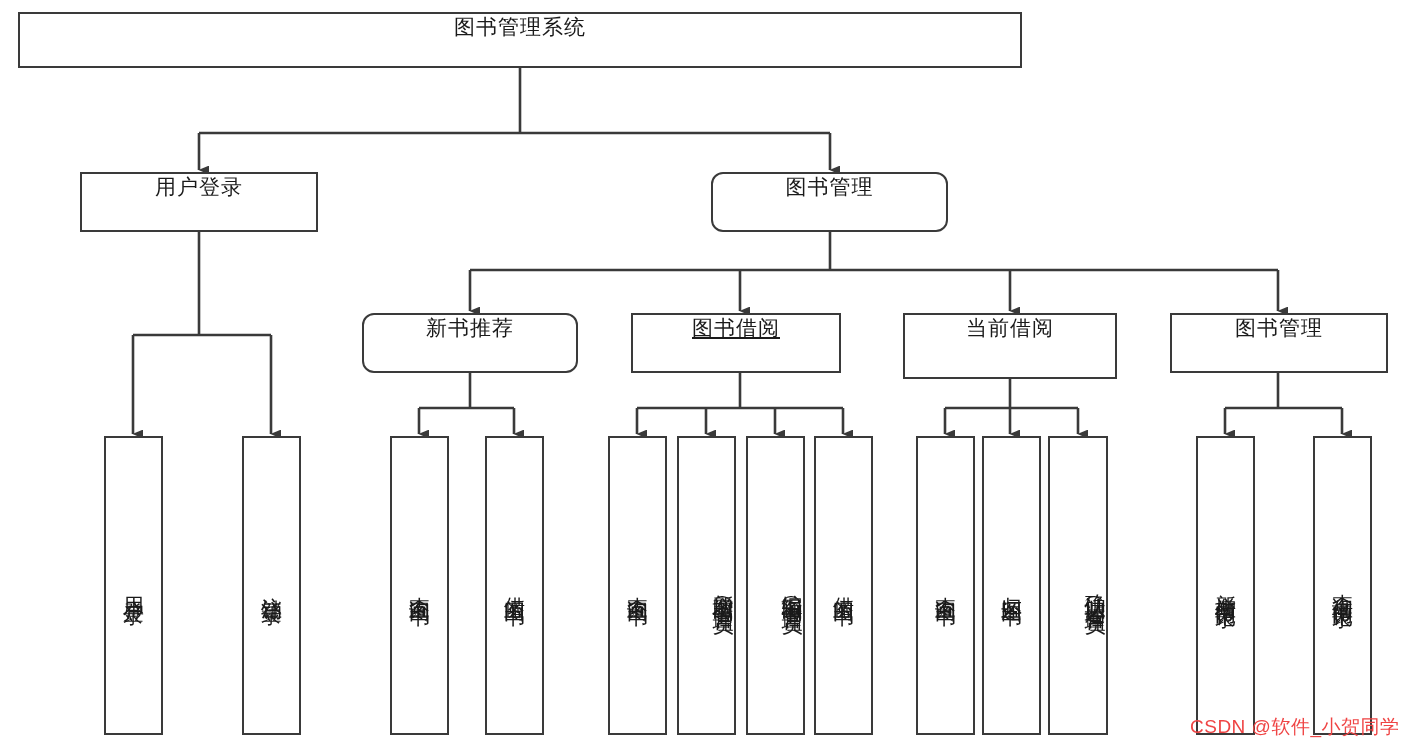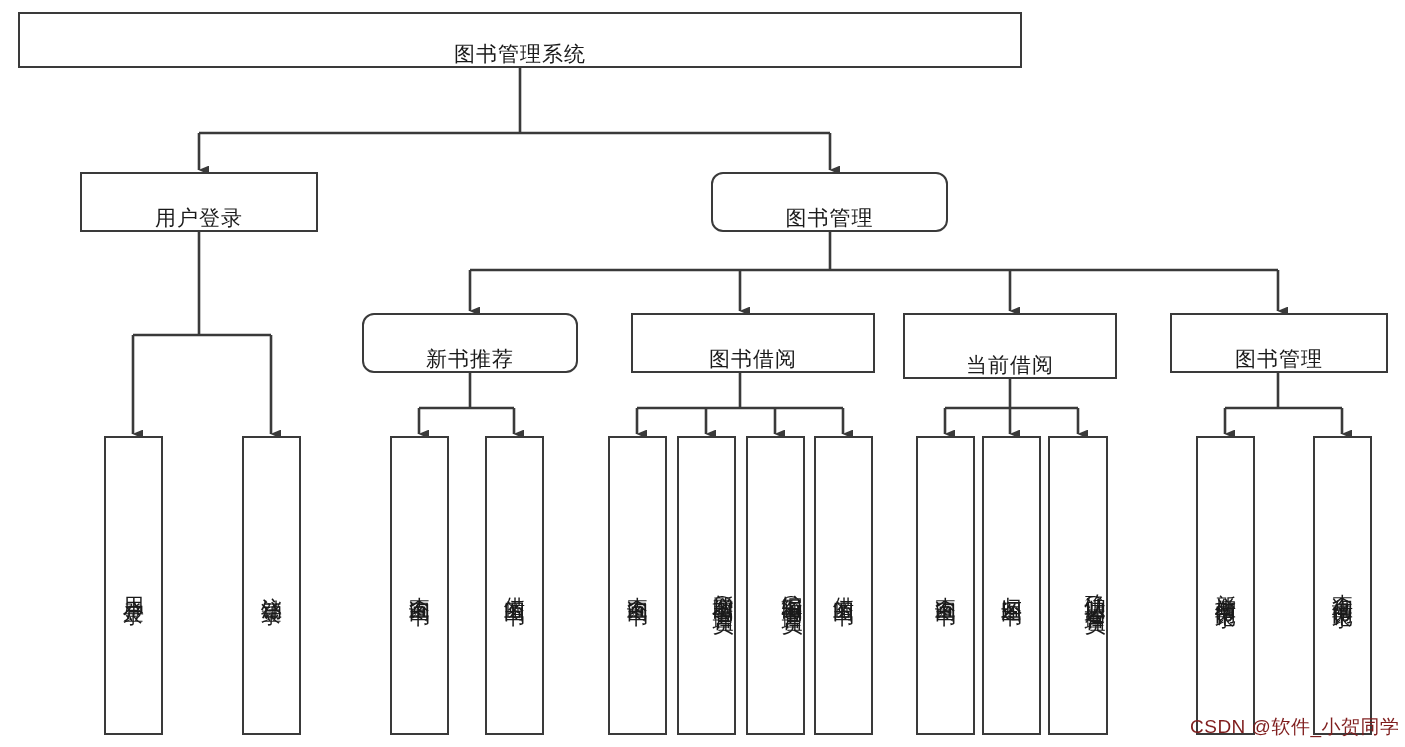--- a/index.html
+++ b/index.html
@@ -25,21 +25,21 @@
     width: 1405px;
     height: 747px;
     pointer-events: none;
   }
   .node {
     position: absolute;
     box-sizing: border-box;
     background: #ffffff;
     border: 2.5px solid #3a3a3a;
     display: flex;
-    align-items: flex-end;
+    align-items: flex-start;
     justify-content: center;
     color: #1a1a1a;
   }
   .node.horiz {
     font-size: 21px;
     letter-spacing: 1px;
     line-height: 1.2;
   }
   .node.vert {
     writing-mode: vertical-rl;
@@ -58,21 +58,21 @@
   .node.vert.mid-align {
     align-items: center;
     padding-top: 0;
   }
   .node-label {
     display: block;
   }
   .watermark {
     position: absolute;
     font-size: 19px;
-    color: #7f1d1d;
+    color: #ef4444;
     letter-spacing: 0.5px;
     white-space: nowrap;
     font-family: "Liberation Sans", "DejaVu Sans", sans-serif;
   }
 </style>
 </head>
 <body>
 
 <div id="canvas">
 
@@ -133,21 +133,21 @@
   <div class="node horiz" style="left:80px; top:172px; width:238px; height:60px;">
     <span class="node-label">用户登录</span>
   </div>
   <div class="node horiz" style="left:711px; top:172px; width:237px; height:60px;border-radius:12px;">
     <span class="node-label">图书管理</span>
   </div>
 
   <div class="node horiz" style="left:362px; top:313px; width:216px; height:60px;border-radius:12px;">
     <span class="node-label">新书推荐</span>
   </div>
-  <div class="node horiz" style="left:631px; top:313px; width:244px; height:60px;">
+  <div class="node horiz" style="left:631px; top:313px; width:210px; height:60px;text-decoration:underline;">
     <span class="node-label">图书借阅</span>
   </div>
   <div class="node horiz" style="left:903px; top:313px; width:214px; height:66px;">
     <span class="node-label">当前借阅</span>
   </div>
   <div class="node horiz" style="left:1170px; top:313px; width:218px; height:60px;">
     <span class="node-label">图书管理</span>
   </div>
 
   <div class="node vert mid-align" style="left:104px; top:436px; width:59px; height:299px;">

